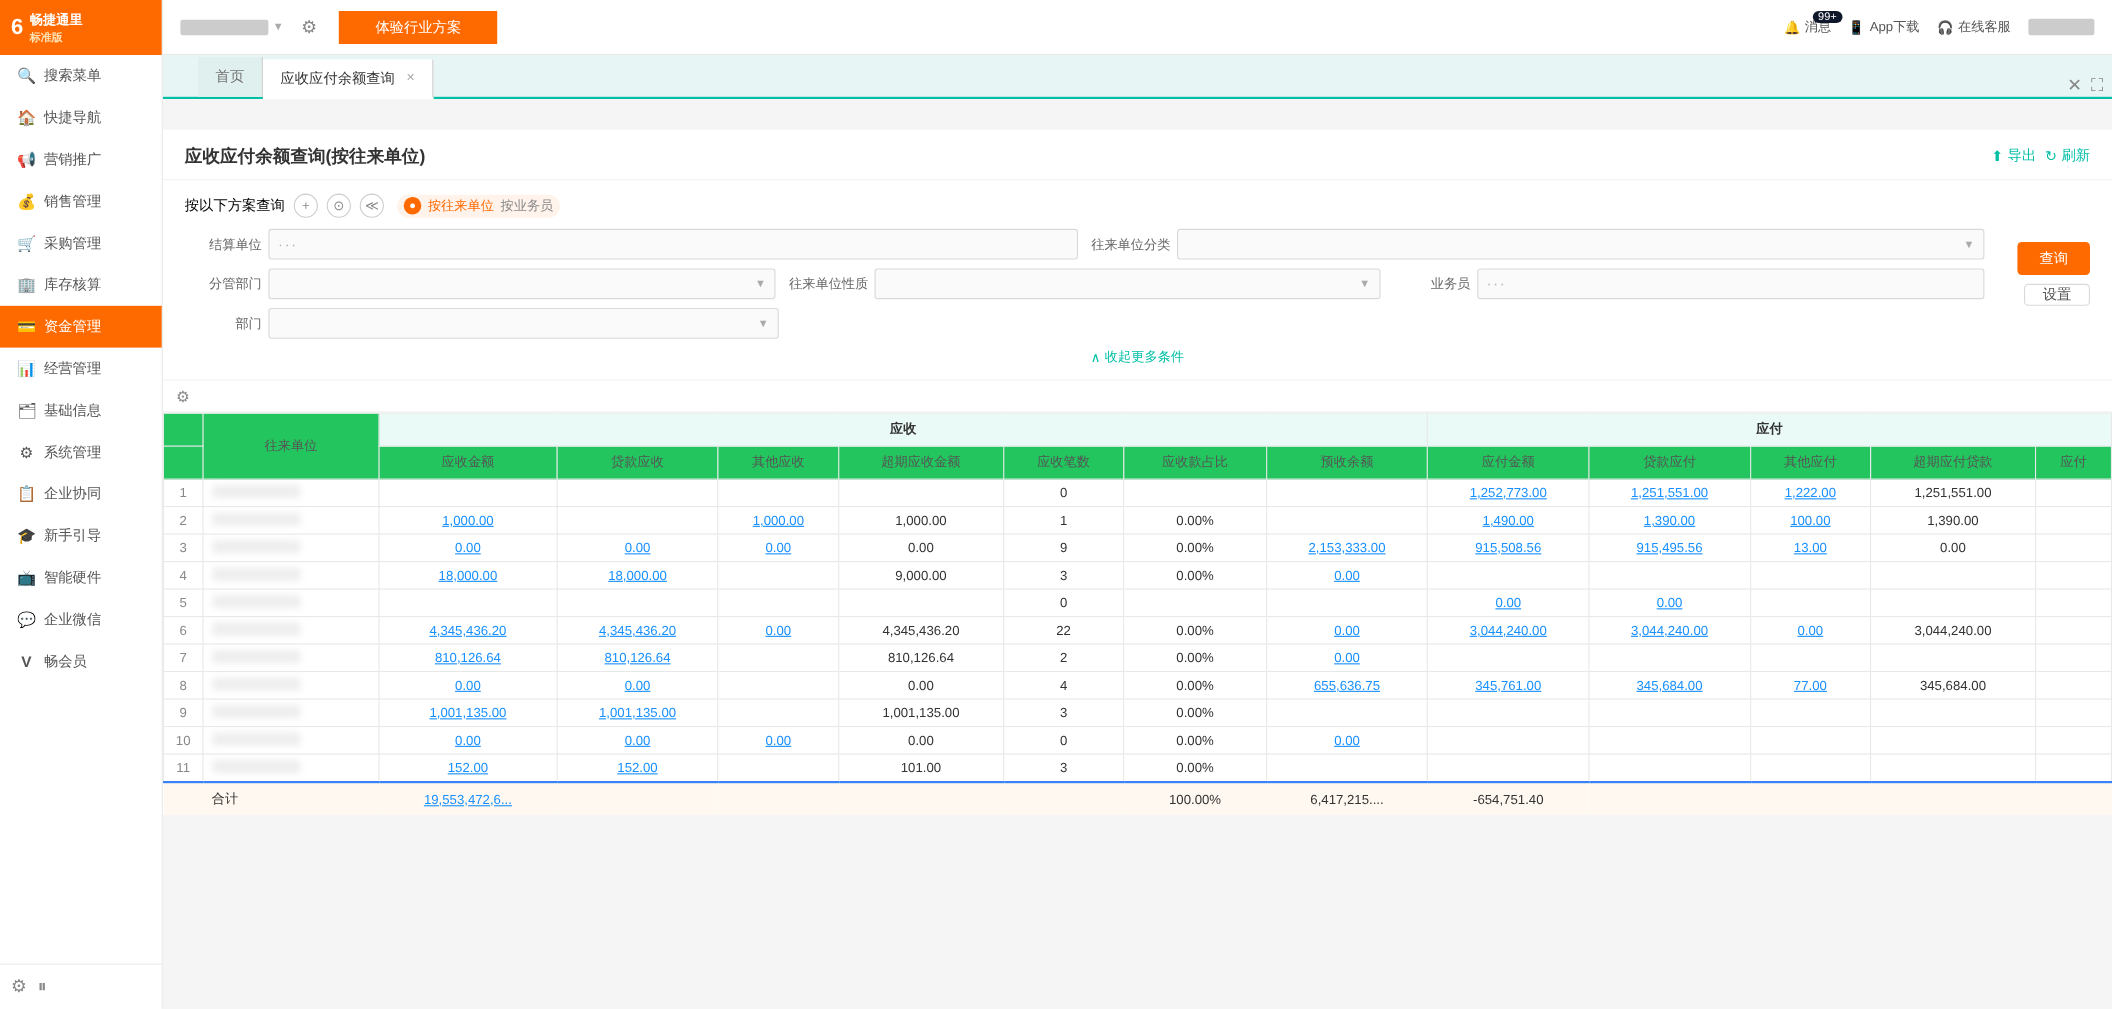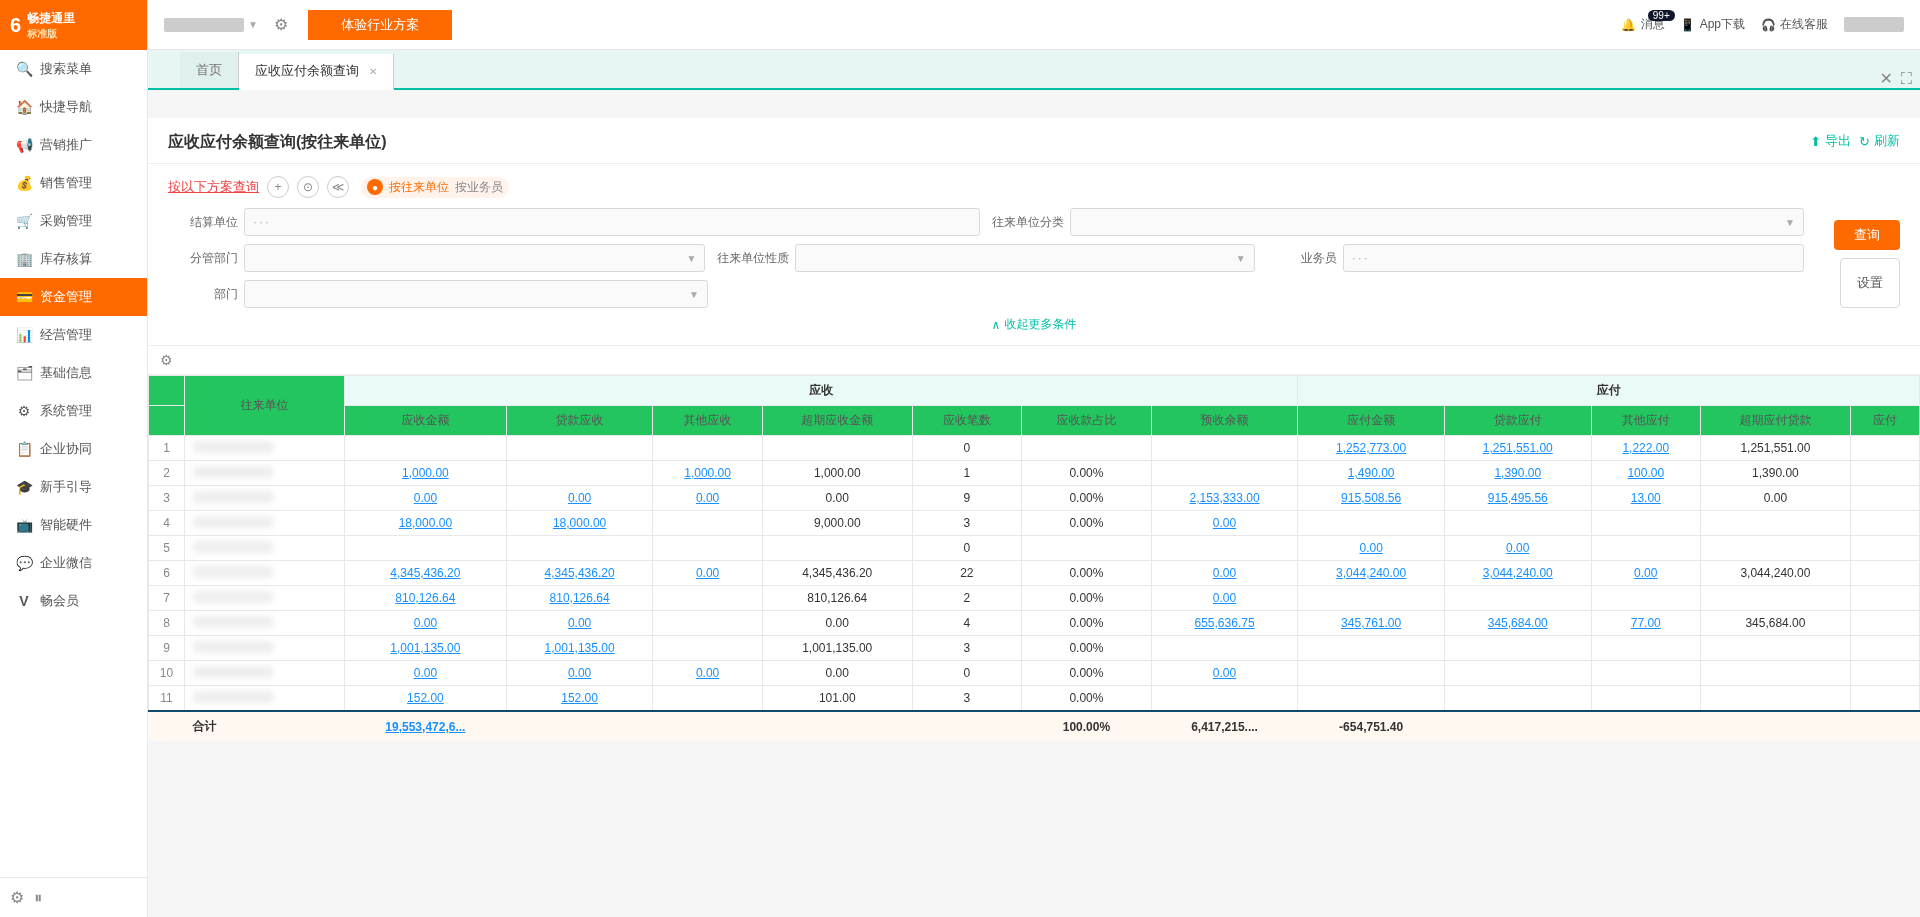--- a/index.html
+++ b/index.html
@@ -74,21 +74,21 @@
     .page-action-btn {
       display: flex; align-items: center; gap: 4px; color: #00bfa5; cursor: pointer;
       font-size: 13px; background: none; border: none;
     }
 
     
     .filter-section {
       background: #fff; padding: 12px 20px; border-bottom: 1px solid #eee;
     }
     .filter-top { display: flex; align-items: center; gap: 8px; margin-bottom: 10px; }
-    .filter-label { font-size: 13px; color: #ef4444; text-decoration: underline; }
+    .filter-label { font-size: 13px; color: #000000; }
     .filter-icon-btn {
       width: 22px; height: 22px; border-radius: 50%; border: 1px solid #ccc;
       display: flex; align-items: center; justify-content: center; cursor: pointer;
       font-size: 12px; color: #888;
     }
     .filter-view-btn {
       display: flex; gap: 6px; align-items: center; padding: 2px 6px;
       background: #fff3eb; border-radius: 12px; cursor: pointer; margin-left: 4px;
     }
     .filter-view-active { color: #ff6a00; font-size: 12px; }
@@ -108,21 +108,21 @@
       display: flex; align-items: center; justify-content: center; gap: 4px;
       color: #00bfa5; cursor: pointer; font-size: 12px; margin-top: 8px;
     }
 
     .query-btn {
       background: #ff6a00; color: white; border: none; border-radius: 4px;
       padding: 6px 20px; cursor: pointer; font-size: 13px; margin-top: 12px;
     }
     .setting-btn {
       background: #fff; color: #555; border: 1px solid #d9d9d9; border-radius: 4px;
-      padding: 15px 16px; cursor: pointer; font-size: 13px; margin-top: 4px; display: block;
+      padding: 0 16px; cursor: pointer; font-size: 13px; margin-top: 4px; display: block;
     }
 
     .filter-right-btns { display: flex; flex-direction: column; align-items: flex-end; gap: 4px; min-width: 80px; }
 
     
     .table-section { background: #fff; margin: 0; }
     .table-settings-bar {
       padding: 6px 12px; display: flex; align-items: center; border-bottom: 1px solid #eee;
     }
     .table-settings-icon { color: #888; cursor: pointer; font-size: 14px; }
@@ -134,21 +134,21 @@
     }
     thead tr th.group-header { background: #eafaf7; color: #333; font-weight: bold; }
     tbody tr td {
       border: 1px solid #e8e8e8; padding: 5px 8px; text-align: center;
       white-space: nowrap; color: #333;
     }
     tbody tr td.text-left { text-align: left; }
     tbody tr td a, .link-cell { color: #1890ff; text-decoration: underline; cursor: pointer; }
 
     .tfoot-row td {
-      background: #fff8f0; font-weight: bold; border-top: 2px solid #0c4a6e;
+      background: #fff8f0; font-weight: normal; border-top: 2px solid #3b82f6;
       padding: 6px 8px; text-align: center; margin-top: 40px;
     }
     .tfoot-row td.label { text-align: left; }
 
     .row-num { color: #888; text-align: center; }
     .blurred { filter: blur(3px); background: #eee; color: transparent; display: inline-block; width: 80px; height: 12px; border-radius: 2px; }
 
     .scrollbar-area { overflow-x: auto; }
   </style>
 </head>

